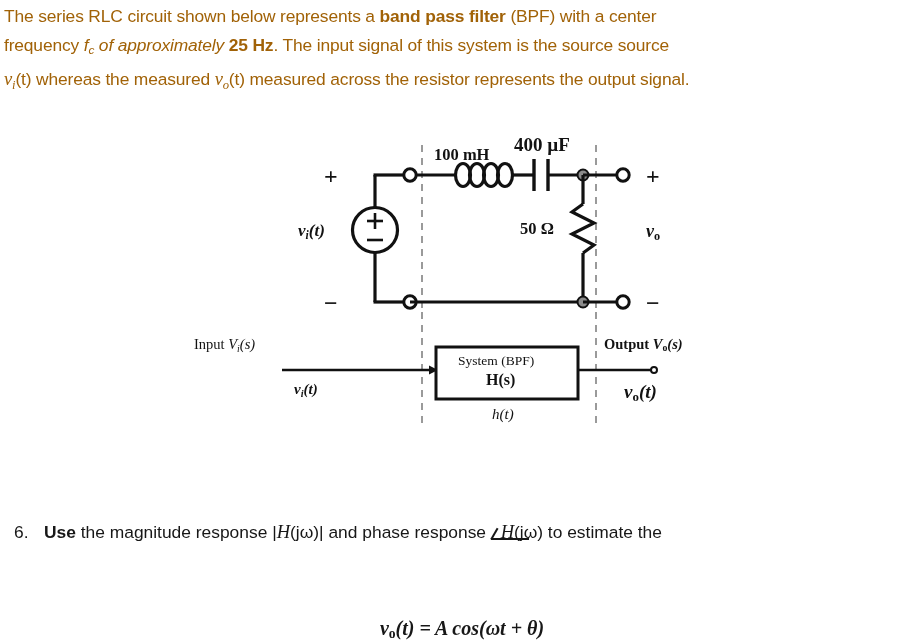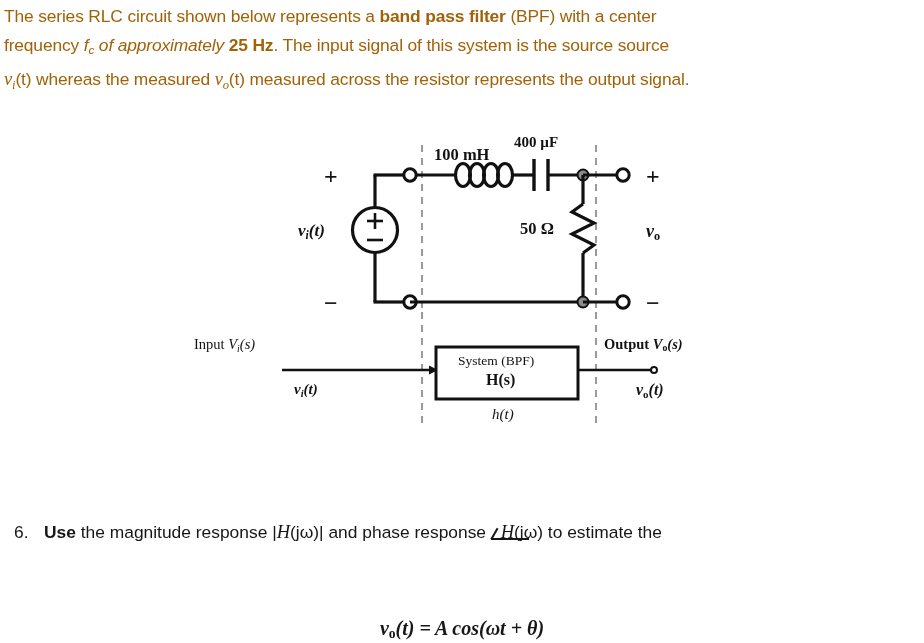--- a/index.html
+++ b/index.html
@@ -207,21 +207,21 @@
     <line x1="303" y1="176" x2="337" y2="176" stroke="#111111" stroke-width="3.2"></line>
     <circle cx="343" cy="176" r="6.2" fill="#ffffff" stroke="#111111" stroke-width="3"></circle>
   </svg>
 
   <div class="fig-label" style="left:44px; top:38px; font-size:24px; font-weight:bold;">+</div>
   <div class="fig-label" style="left:44px; top:165px; font-size:24px; font-weight:bold;">−</div>
 
   <div class="fig-label" style="left:18px; top:96px; font-size:17px; font-weight:bold; font-style:italic;"><span>v</span><span class="sub">i</span><span>(t)</span></div>
 
   <div class="fig-label" style="left:154px; top:9px; font-size:16.5px; font-weight:bold;margin-top:12px;">100 mH</div>
-  <div class="fig-label" style="left:234px; top:9px; font-size:15px; font-weight:bold;">400 µF</div>
+  <div class="fig-label" style="left:234px; top:9px; font-size:19px; font-weight:bold;">400 µF</div>
 
   <div class="fig-label" style="left:240px; top:95px; font-size:16.5px; font-weight:bold;">50 Ω</div>
 
   <div class="fig-label" style="left:366px; top:38px; font-size:24px; font-weight:bold;">+</div>
   <div class="fig-label" style="left:366px; top:165px; font-size:24px; font-weight:bold;">−</div>
 
   <div class="fig-label" style="left:366px; top:96px; font-size:18px; font-weight:bold; font-style:italic;"><span>v</span><span class="sub-up">o</span></div>
 </div>
 
 <div id="block-figure">
@@ -244,21 +244,21 @@
   <div class="fig-label" style="left:114px; top:70px; font-size:15px; font-weight:bold; font-style:italic;"><span>v</span><span class="sub">i</span><span>(t)</span></div>
 
   <div class="fig-label" style="left:278px; top:42px; font-size:13.5px; font-weight:normal;">System (BPF)</div>
 
   <div class="fig-label" style="left:306px; top:60px; font-size:16px; font-weight:bold;"><span>H</span><span>(s)</span></div>
 
   <div class="fig-label" style="left:312px; top:95px; font-size:15px; font-weight:normal; font-style:italic;"><span>h</span><span>(t)</span></div>
 
   <div class="fig-label" style="left:424px; top:25px; font-size:14.5px; font-weight:bold;"><span>Output </span><span class="it">V</span><span class="sub-up">o</span><span class="it">(s)</span></div>
 
-  <div class="fig-label" style="left:444px; top:70px; font-size:16px; font-weight:bold; font-style:italic;margin-left:12px;"><span>v</span><span class="sub-up">o</span><span>(t)</span></div>
+  <div class="fig-label" style="left:444px; top:70px; font-size:19px; font-weight:bold; font-style:italic;"><span>v</span><span class="sub-up">o</span><span>(t)</span></div>
 </div>
 
 <div id="question-6">
   <div id="q6-number">6.</div>
   <div id="q6-body">
     <span class="ln"><span class="b">Use</span><span> the magnitude response |</span><span class="serif-it">H</span><span>(jω)| and phase response </span><span class="angle-sym"></span><span class="serif-it">H</span><span>(jω) to estimate the</span></span>
   </div>
   <div id="q6-equation"><span>v</span><span class="sub-up">o</span><span>(t) = A cos(ωt + θ)</span></div>
 </div>
 

